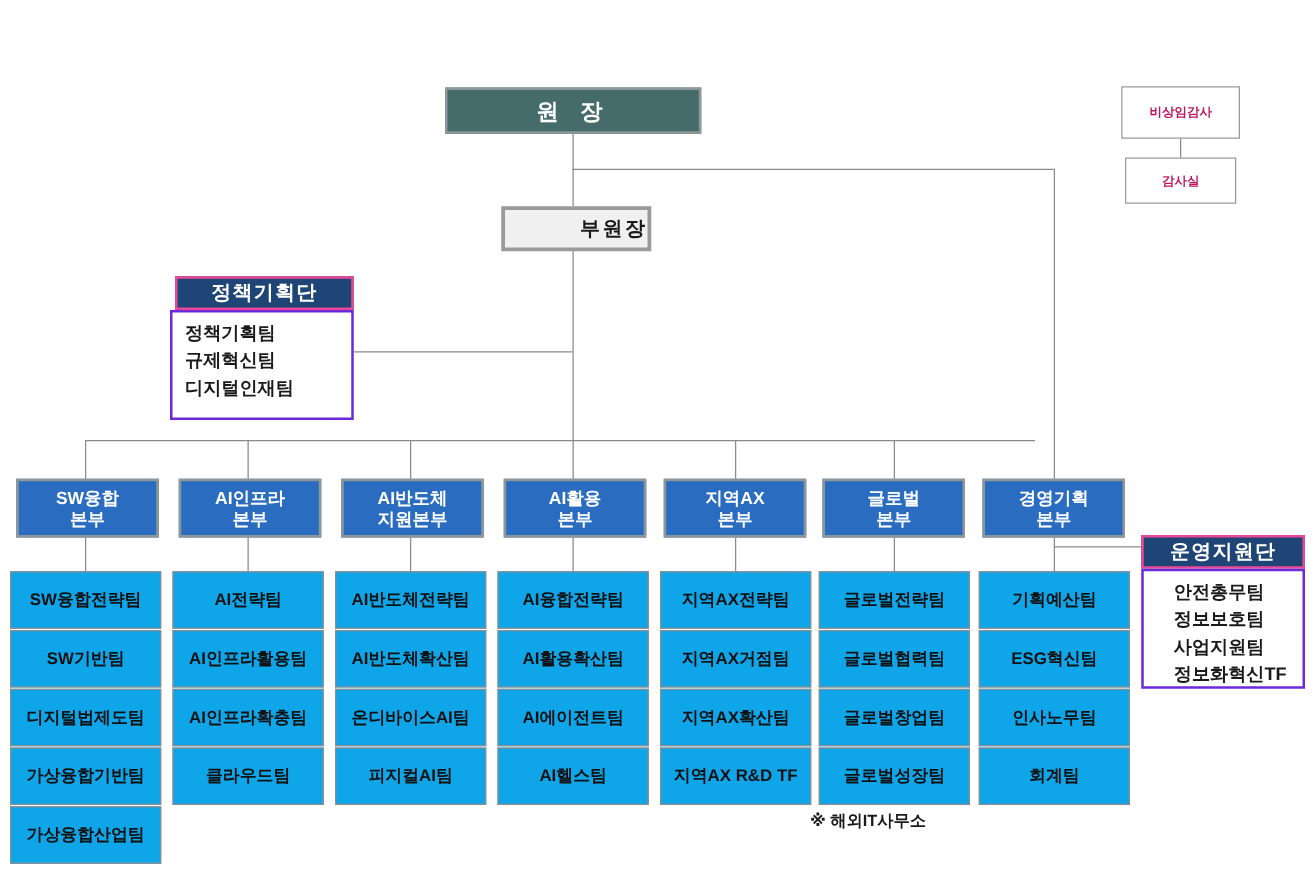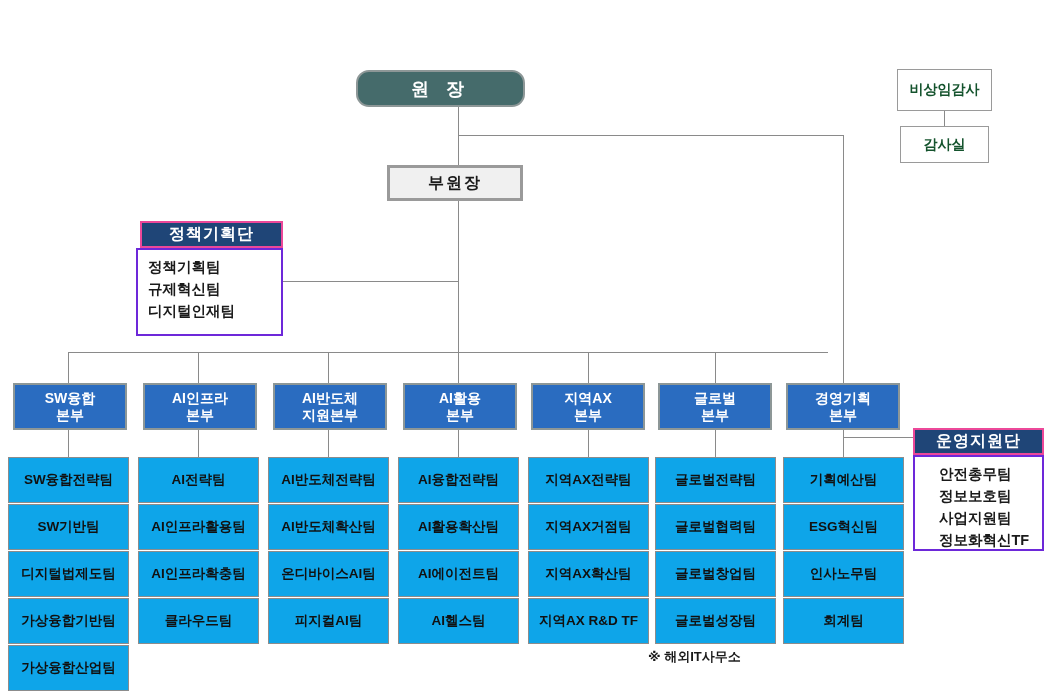--- a/index.html
+++ b/index.html
@@ -30,22 +30,22 @@
 
   .box-director{
     background:#456b6b;border:2px solid #8d9797;color:#ffffff;
     font-size:18px;font-weight:bold;letter-spacing:6px;
   }
   .box-deputy{
     background:#f0f0f0;border:3px solid #9a9a9a;color:#1a1a1a;
     font-size:16px;font-weight:bold;letter-spacing:2px;
   }
   .box-plain{
-    background:#ffffff;border:1px solid #9a9a9a;color:#14532d;
-    font-size:14px;font-weight:bold;
+    background:#ffffff;border:1px solid #9a9a9a;color:#be185d;
+    font-size:10px;font-weight:bold;
   }
 
   
   .grp-head{
     position:absolute;box-sizing:border-box;
     background:#1f4577;border:2px solid #ec4899;color:#ffffff;
     font-size:16px;font-weight:bold;
     display:flex;align-items:center;justify-content:center;letter-spacing:1px;
   }
   .grp-body{
@@ -114,25 +114,25 @@
   <div class="ln lnv" style="left:715px;top:352px;height:31px;"></div>
 
   <div class="ln lnv" style="left:68px;top:430px;height:27px;"></div>
   <div class="ln lnv" style="left:198px;top:430px;height:27px;"></div>
   <div class="ln lnv" style="left:328px;top:430px;height:27px;"></div>
   <div class="ln lnv" style="left:458px;top:430px;height:27px;"></div>
   <div class="ln lnv" style="left:588px;top:430px;height:27px;"></div>
   <div class="ln lnv" style="left:715px;top:430px;height:27px;"></div>
   <div class="ln lnv" style="left:843px;top:430px;height:27px;"></div>
 
-  <div class="box box-director" style="left:356px;top:70px;width:169px;height:37px;border-radius:13px;">
+  <div class="box box-director" style="left:356px;top:70px;width:205px;height:37px;">
     <span>원 장</span>
   </div>
 
-  <div class="box box-deputy" style="left:387px;top:165px;width:136px;height:36px;">
+  <div class="box box-deputy" style="left:401px;top:165px;width:120px;height:36px;justify-content:flex-end;">
     <span>부원장</span>
   </div>
 
   <div class="box box-plain" style="left:897px;top:69px;width:95px;height:42px;">
     <span>비상임감사</span>
   </div>
 
   <div class="box box-plain" style="left:900px;top:126px;width:89px;height:37px;">
     <span>감사실</span>
   </div>

